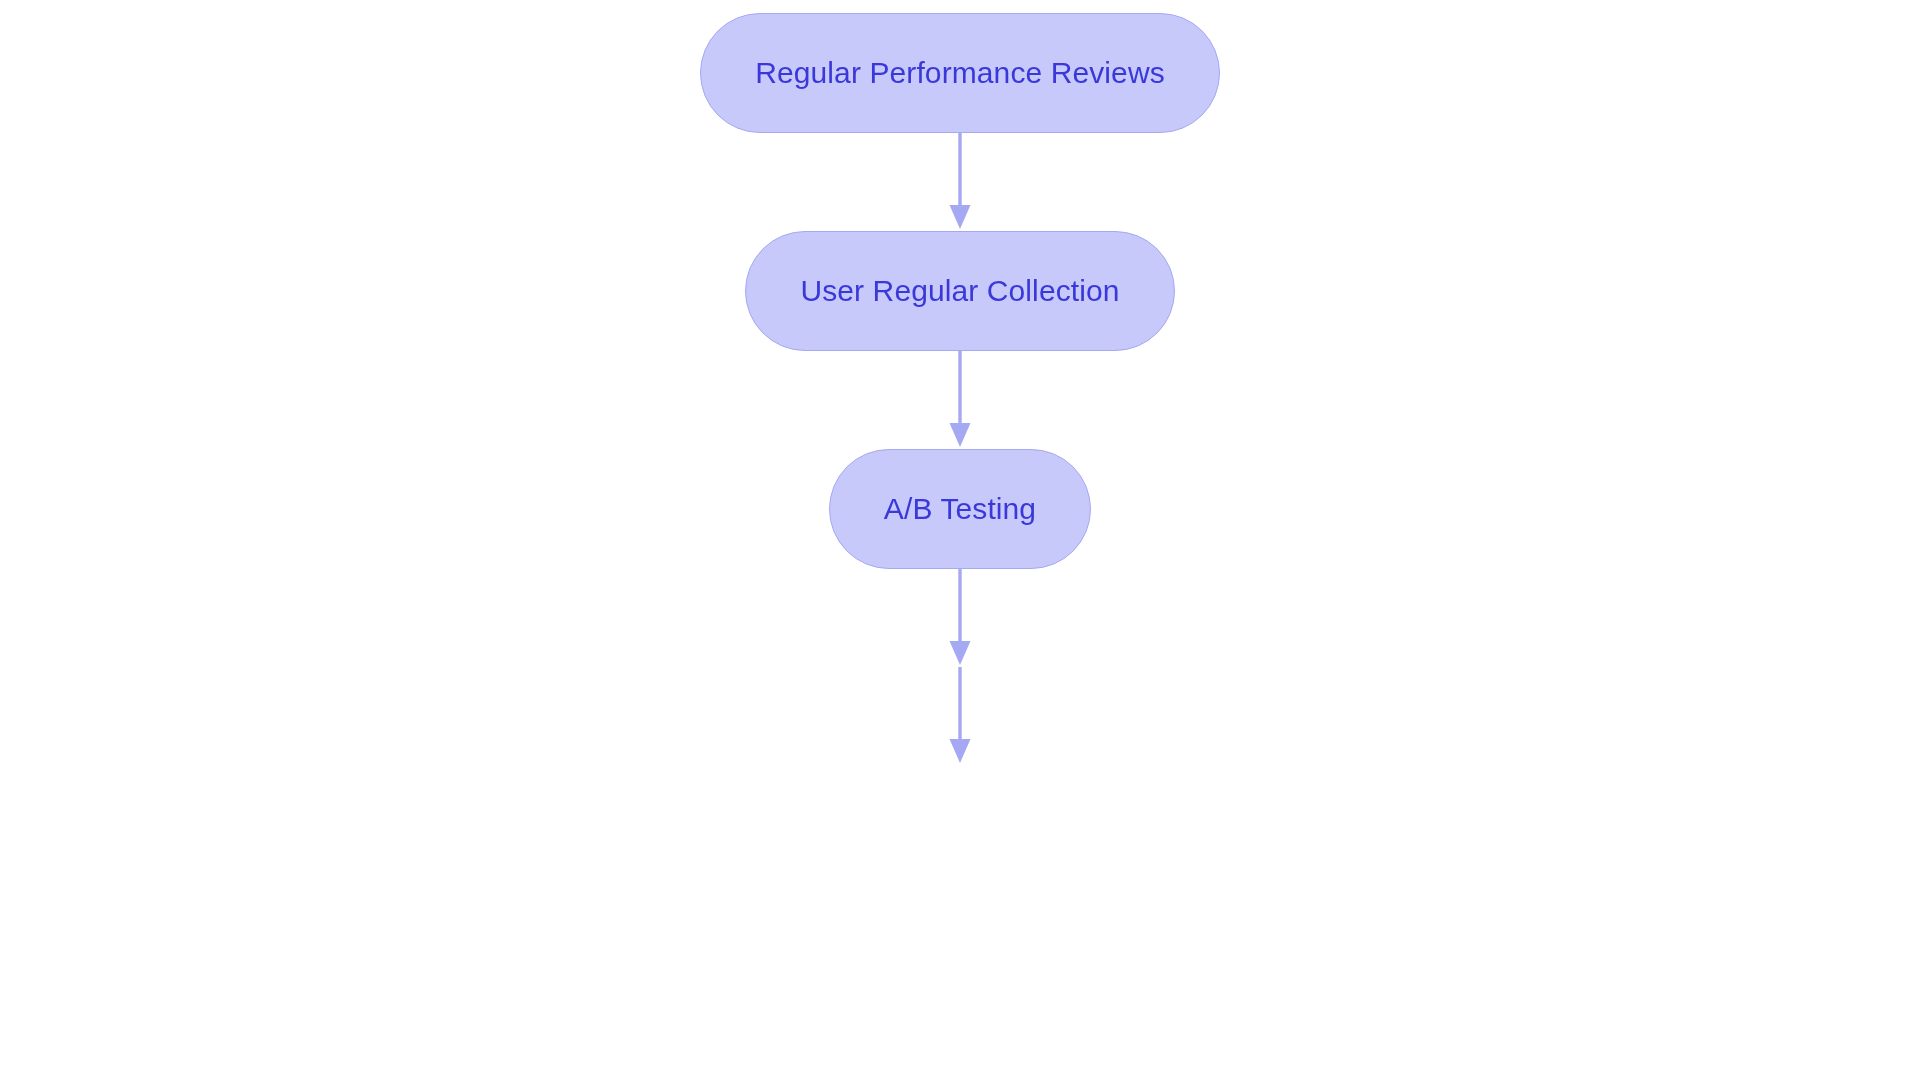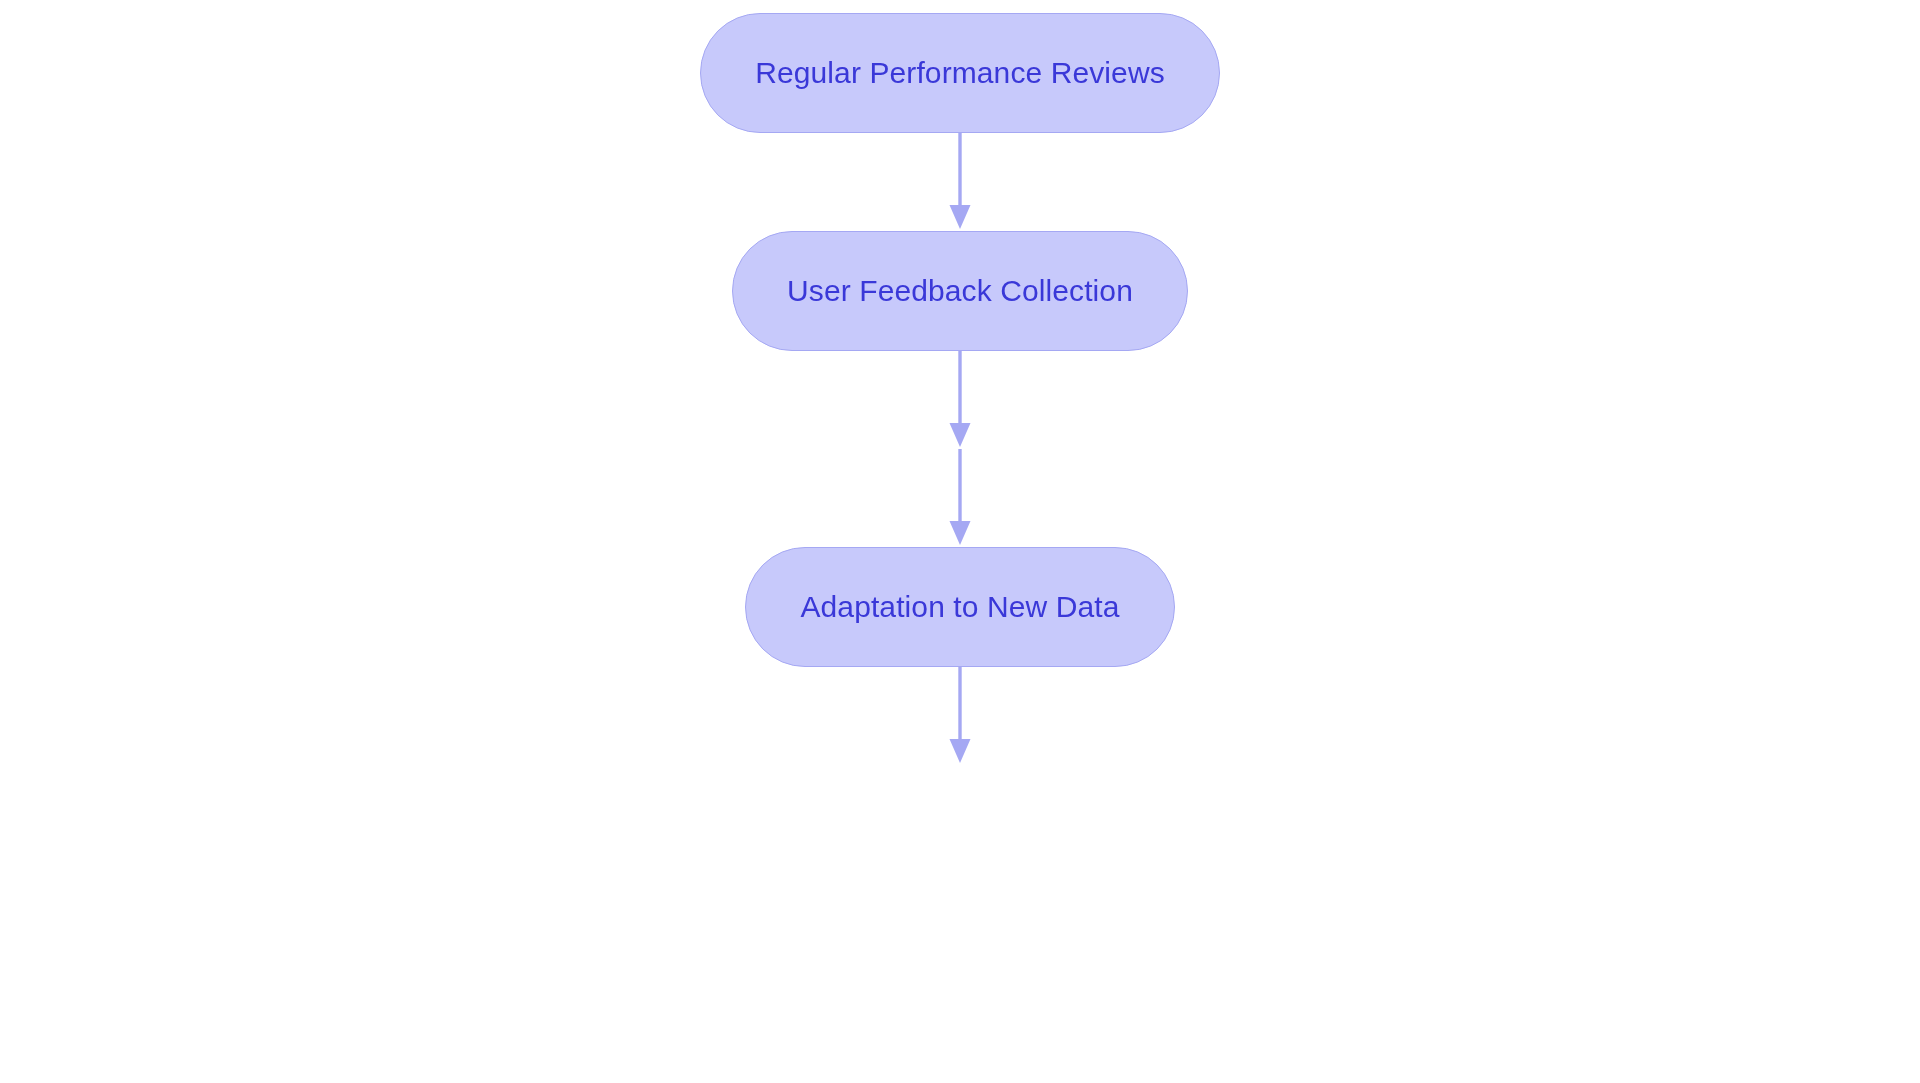--- a/index.html
+++ b/index.html
@@ -87,44 +87,44 @@
     </div>
 
     <div class="connector">
       <svg width="24" height="98" viewBox="0 0 24 98" aria-hidden="true">
         <line x1="12" y1="0" x2="12" y2="80" stroke="#a5a8f3" stroke-width="3.4"></line>
         <polygon points="12,96 1.5,72 22.5,72" fill="#a5a8f3"></polygon>
       </svg>
     </div>
 
     <div class="node">
-      <span class="node-label">User Feedback Collection</span>
+      <span class="node-label">User Regular Collection</span>
+    </div>
+
+    <div class="connector">
+      <svg width="24" height="98" viewBox="0 0 24 98" aria-hidden="true">
+        <line x1="12" y1="0" x2="12" y2="80" stroke="#a5a8f3" stroke-width="3.4"></line>
+        <polygon points="12,96 1.5,72 22.5,72" fill="#a5a8f3"></polygon>
+      </svg>
+    </div>
+
+    <div class="node">
+      <span class="node-label">A/B Testing</span>
     </div>
 
     <div class="connector">
       <svg width="24" height="98" viewBox="0 0 24 98" aria-hidden="true">
         <line x1="12" y1="0" x2="12" y2="80" stroke="#a5a8f3" stroke-width="3.4"></line>
         <polygon points="12,96 1.5,72 22.5,72" fill="#a5a8f3"></polygon>
       </svg>
     </div>
 
 
     <div class="connector">
       <svg width="24" height="98" viewBox="0 0 24 98" aria-hidden="true">
         <line x1="12" y1="0" x2="12" y2="80" stroke="#a5a8f3" stroke-width="3.4"></line>
         <polygon points="12,96 1.5,72 22.5,72" fill="#a5a8f3"></polygon>
       </svg>
     </div>
 
-    <div class="node">
-      <span class="node-label">Adaptation to New Data</span>
-    </div>
-
-    <div class="connector">
-      <svg width="24" height="98" viewBox="0 0 24 98" aria-hidden="true">
-        <line x1="12" y1="0" x2="12" y2="80" stroke="#a5a8f3" stroke-width="3.4"></line>
-        <polygon points="12,96 1.5,72 22.5,72" fill="#a5a8f3"></polygon>
-      </svg>
-    </div>
-
 
   </div>
 </div>
 
 </body></html>

